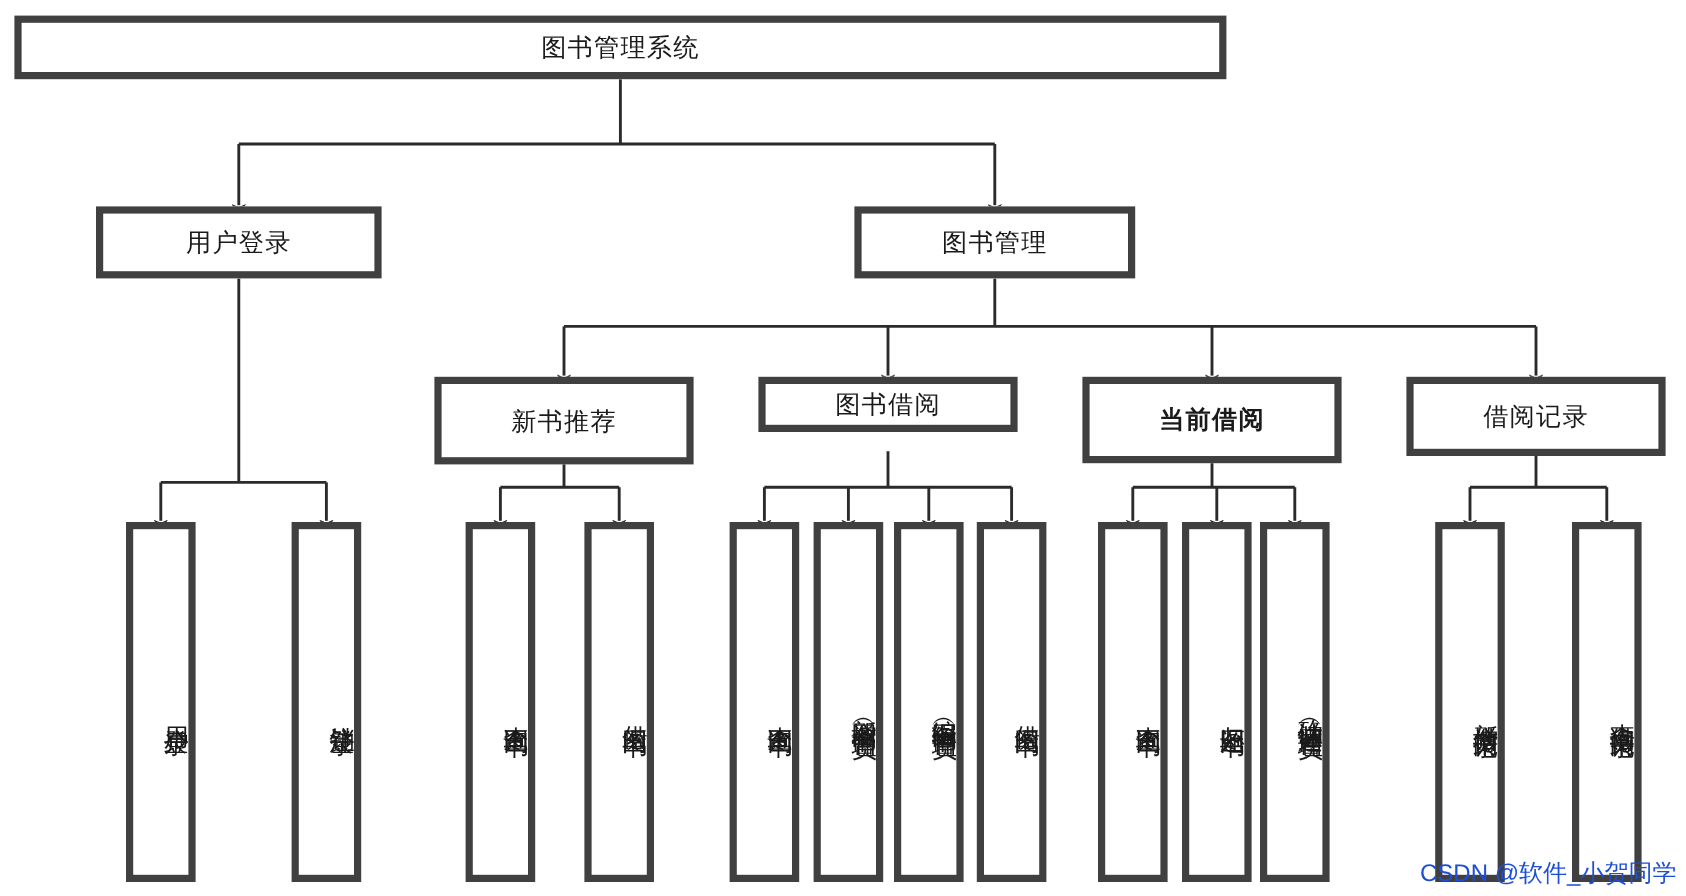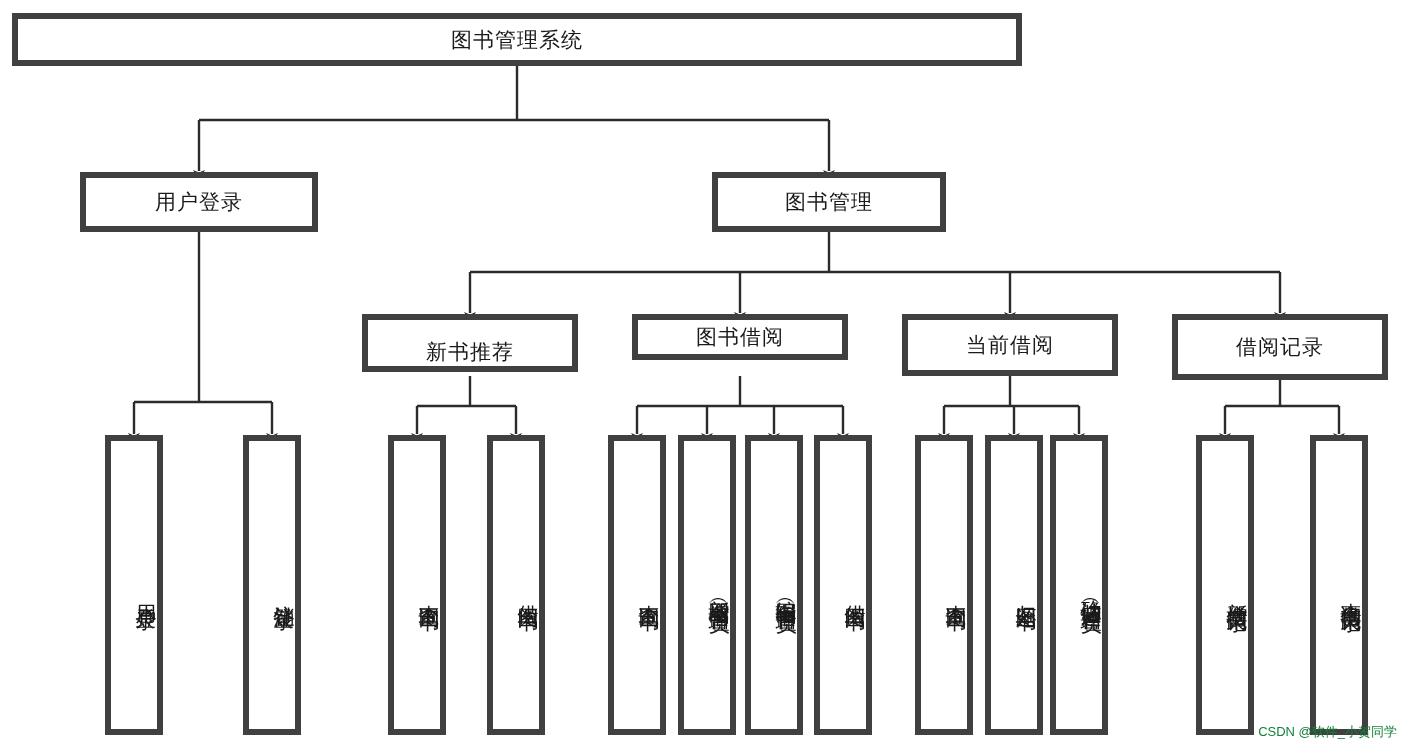--- a/index.html
+++ b/index.html
@@ -54,22 +54,22 @@
     white-space: nowrap;
   }
   .node.vertical .label {
     writing-mode: vertical-rl;
     text-orientation: upright;
   }
   #watermark {
     position: absolute;
     right: 8px;
     bottom: 6px;
-    font-size: 13px;
-    color: #15803d;
+    font-size: 20px;
+    color: #1d4ed8;
     white-space: nowrap;
     user-select: none;
   }
 </style>
 </head>
 <body>
 
 <div id="canvas">
   <svg id="edges" viewBox="0 0 1405 747">
     <defs>
@@ -117,27 +117,27 @@
   <div id="node-layer">
       <div class="node horizontal" style="left: 12px; top: 13px; width: 1010px; height: 53px;">
         <span class="label">图书管理系统</span>
       </div>
       <div class="node horizontal" style="left: 80px; top: 172px; width: 238px; height: 60px;">
         <span class="label">用户登录</span>
       </div>
       <div class="node horizontal" style="left: 712px; top: 172px; width: 234px; height: 60px;">
         <span class="label">图书管理</span>
       </div>
-      <div class="node horizontal" style="left: 362px; top: 314px; width: 216px; height: 58px; align-items: flex-end;">
+      <div class="node horizontal" style="left: 362px; top: 314px; width: 216px; height: 73px;">
         <span class="label">新书推荐</span>
       </div>
       <div class="node horizontal" style="left: 632px; top: 314px; width: 216px; height: 46px;">
         <span class="label">图书借阅</span>
       </div>
-      <div class="node horizontal" style="left: 902px; top: 314px; width: 216px; height: 62px;">
+      <div class="node horizontal" style="left: 902px; top: 314px; width: 216px; height: 72px; font-weight: bold;">
         <span class="label">当前借阅</span>
       </div>
       <div class="node horizontal" style="left: 1172px; top: 314px; width: 216px; height: 66px;">
         <span class="label">借阅记录</span>
       </div>
       <div class="node vertical" style="left: 105px; top: 435px; width: 58px; height: 300px;">
         <span class="label">用户登录</span>
       </div>
       <div class="node vertical" style="left: 243px; top: 435px; width: 58px; height: 300px;">
         <span class="label">注销登录</span>

